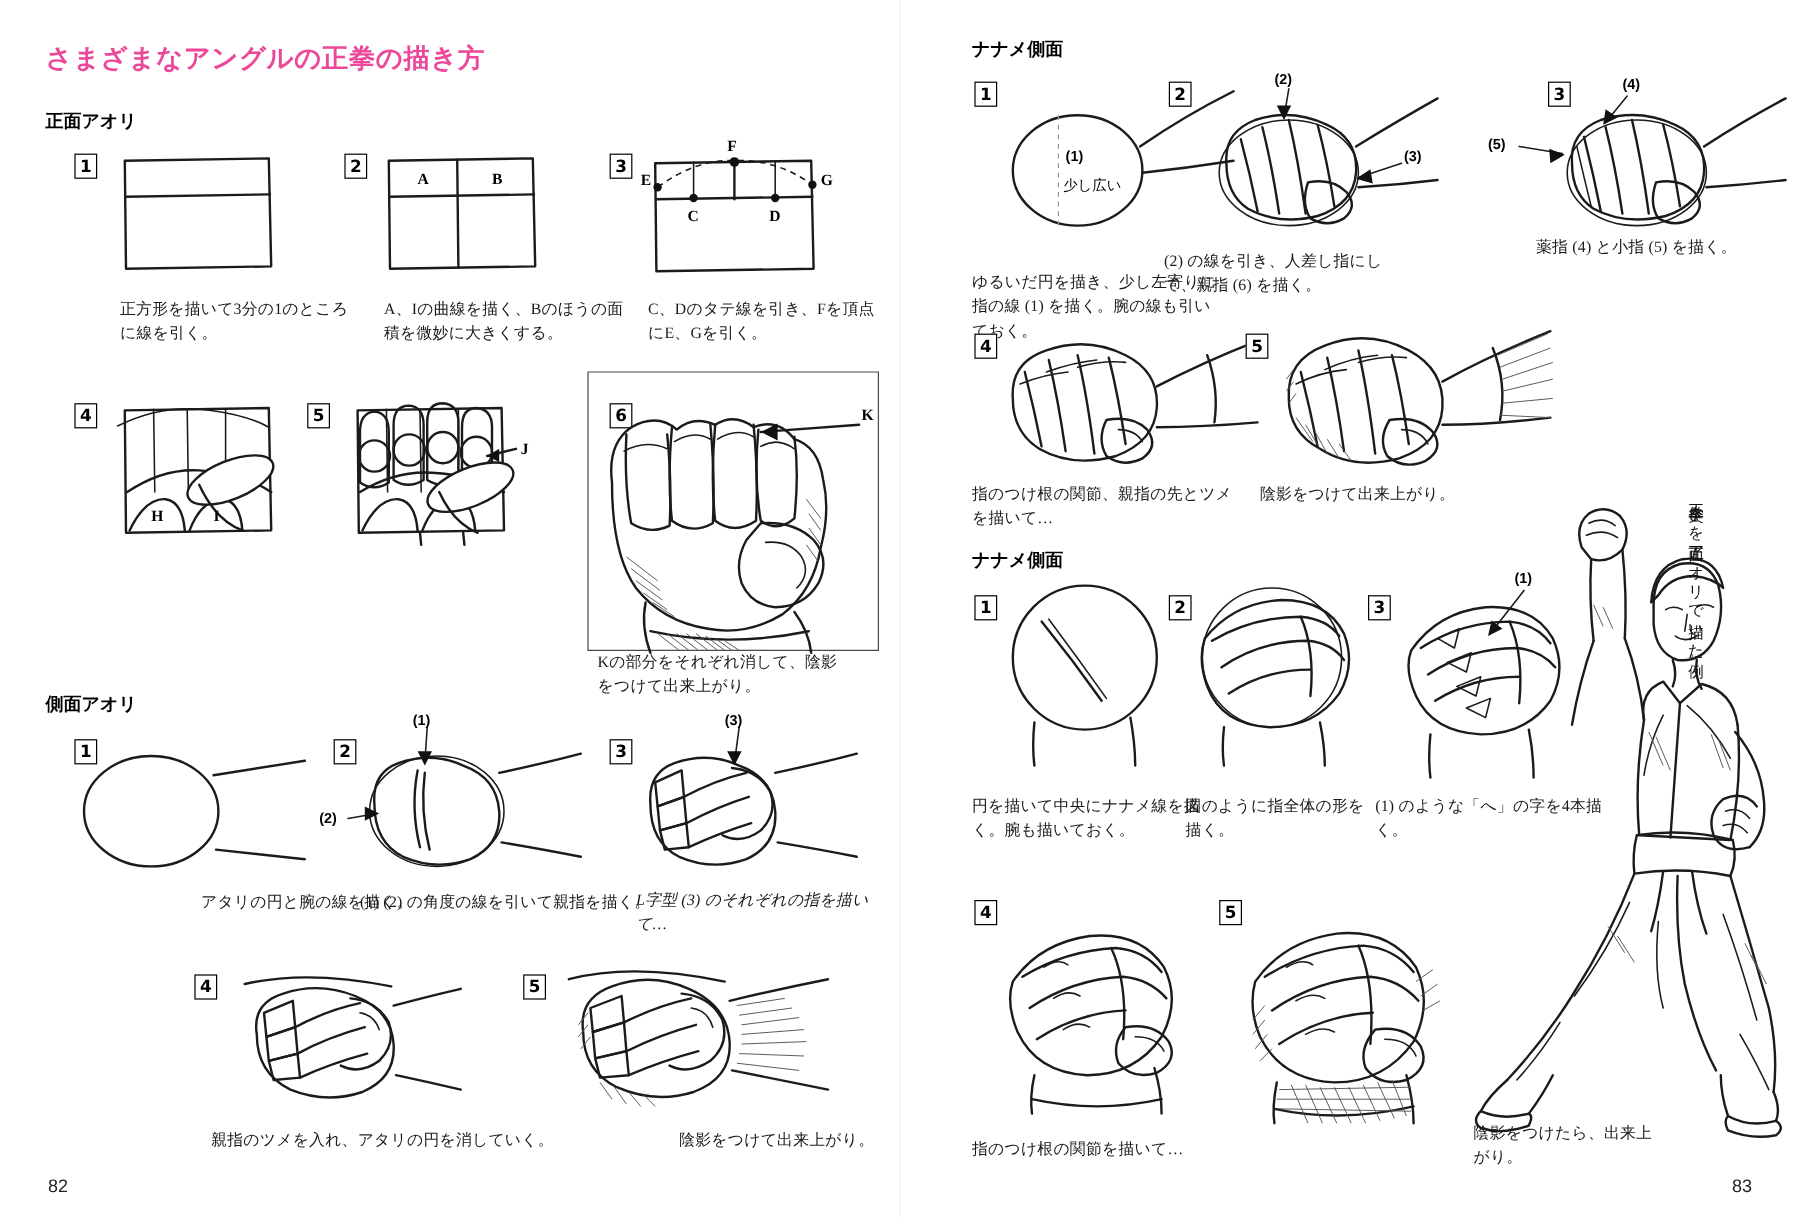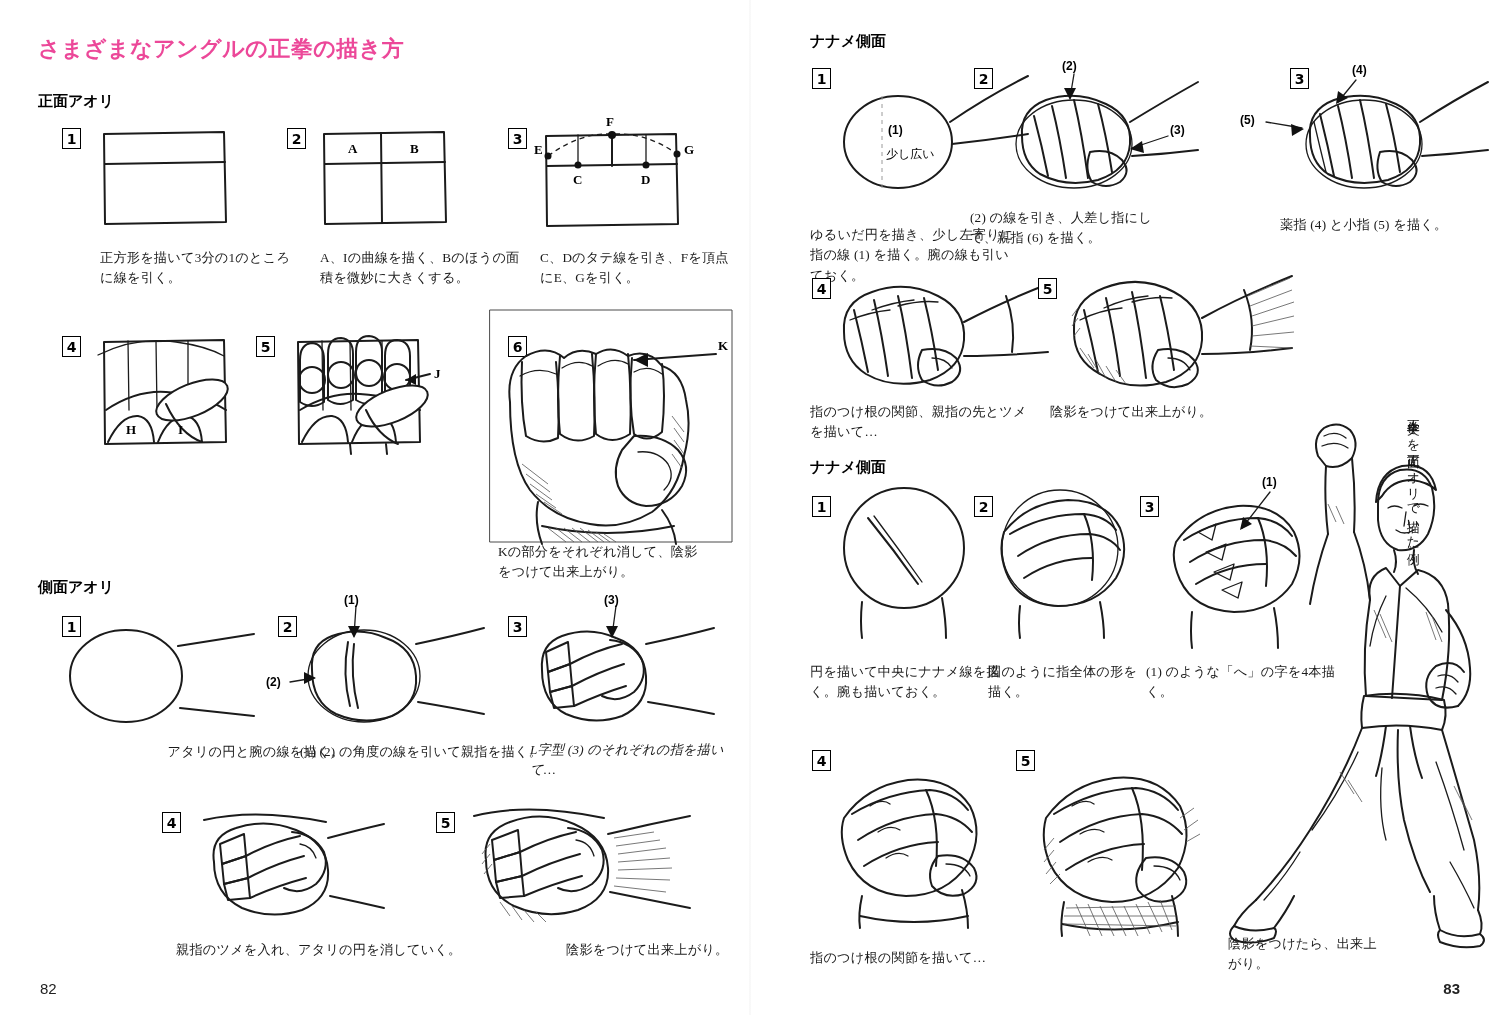--- a/index.html
+++ b/index.html
@@ -57,21 +57,21 @@
     letter-spacing: 0.2px;
   }
   .folio {
     position: absolute;
     bottom: 18px;
     font-family: "Liberation Sans", sans-serif;
     font-size: 15px;
     color: #222;
   }
   #folio-left  { left: 40px; }
-  #folio-right { right: 40px; font-weight: bold; }
+  #folio-right { right: 40px; }
 
   
   .step {
     position: absolute;
     width: 19px; height: 21px;
     border: 1.6px solid #000;
     font-family: "DejaVu Sans", sans-serif;
     font-size: 14px;
     font-weight: bold;
     line-height: 20px;
@@ -441,21 +441,21 @@
       <path class="s" d="M180 70 Q214 48 248 30"></path>
       <path class="s" d="M182 104 Q214 102 248 98"></path>
       <line class="s2" x1="116" y1="28" x2="98" y2="50"></line>
       <path class="dot" d="M96 52 l2 -13 l10 7 Z"></path>
       <text class="lbl-s" x="112" y="22">(4)</text>
       <line class="s2" x1="26" y1="70" x2="62" y2="76"></line>
       <path class="dot" d="M64 77 l-13 -5 l1 12 Z"></path>
       <text class="lbl-s" x="0" y="72">(5)</text>
     </svg>
   </div>
-  <div class="caption" style="left:530px; top:215px; width:220px;">薬指 (4) と小指 (5) を描く。</div>
+  <div class="caption" style="left:530px; top:196px; width:220px;">薬指 (4) と小指 (5) を描く。</div>
 
   <div class="step" style="left:62px; top:278px;">4</div>
   <div class="fig" style="left:60px; top:266px;">
     <svg width="240" height="130" viewBox="0 0 240 130">
       <path class="s" d="M34 66 Q32 36 62 26 Q96 14 128 30 Q156 44 154 74 Q152 102 120 114 Q84 124 56 108 Q34 94 34 66 Z"></path>
       <path class="s" d="M44 44 Q52 76 58 106"></path>
       <path class="s" d="M64 34 Q72 68 78 110"></path>
       <path class="s" d="M88 30 Q96 64 102 112"></path>
       <path class="s" d="M114 32 Q122 64 128 104"></path>
       <path class="s2" d="M40 54 Q60 46 80 44"></path>

